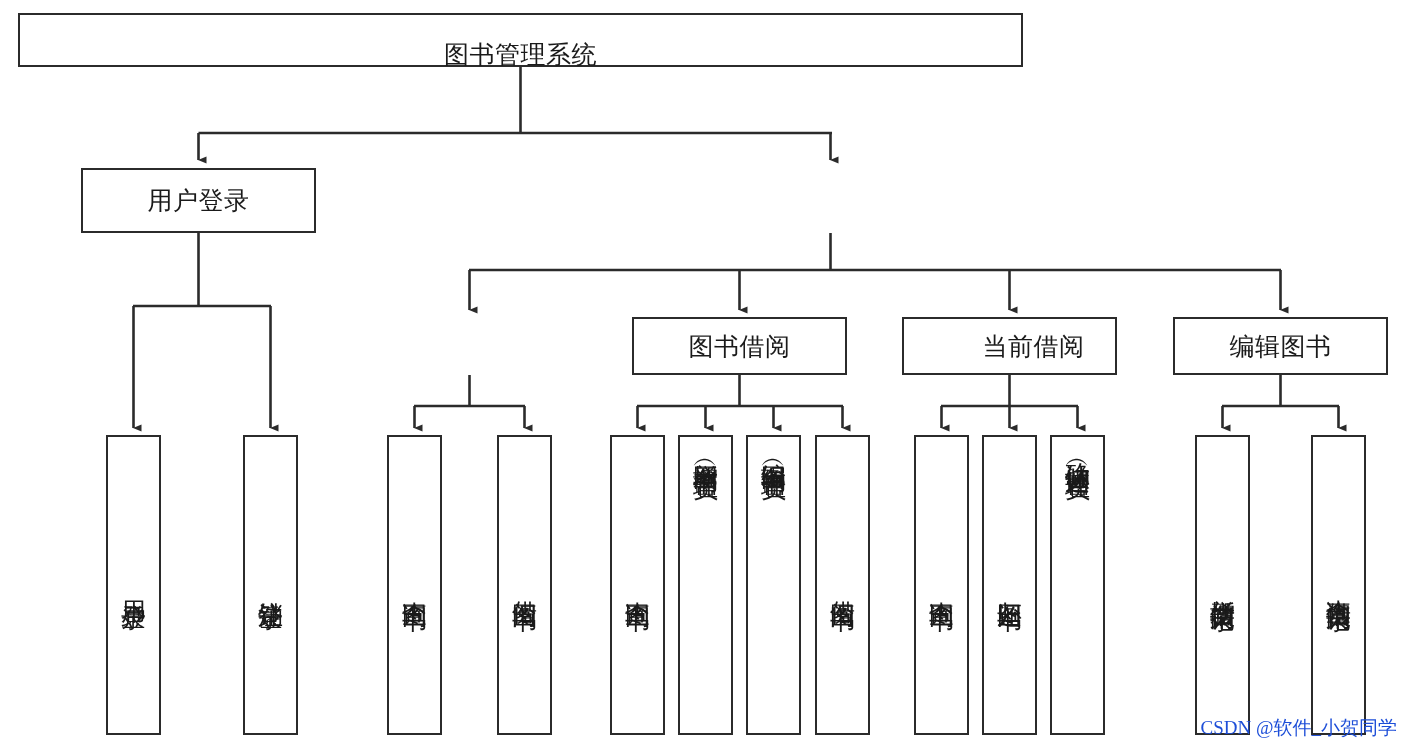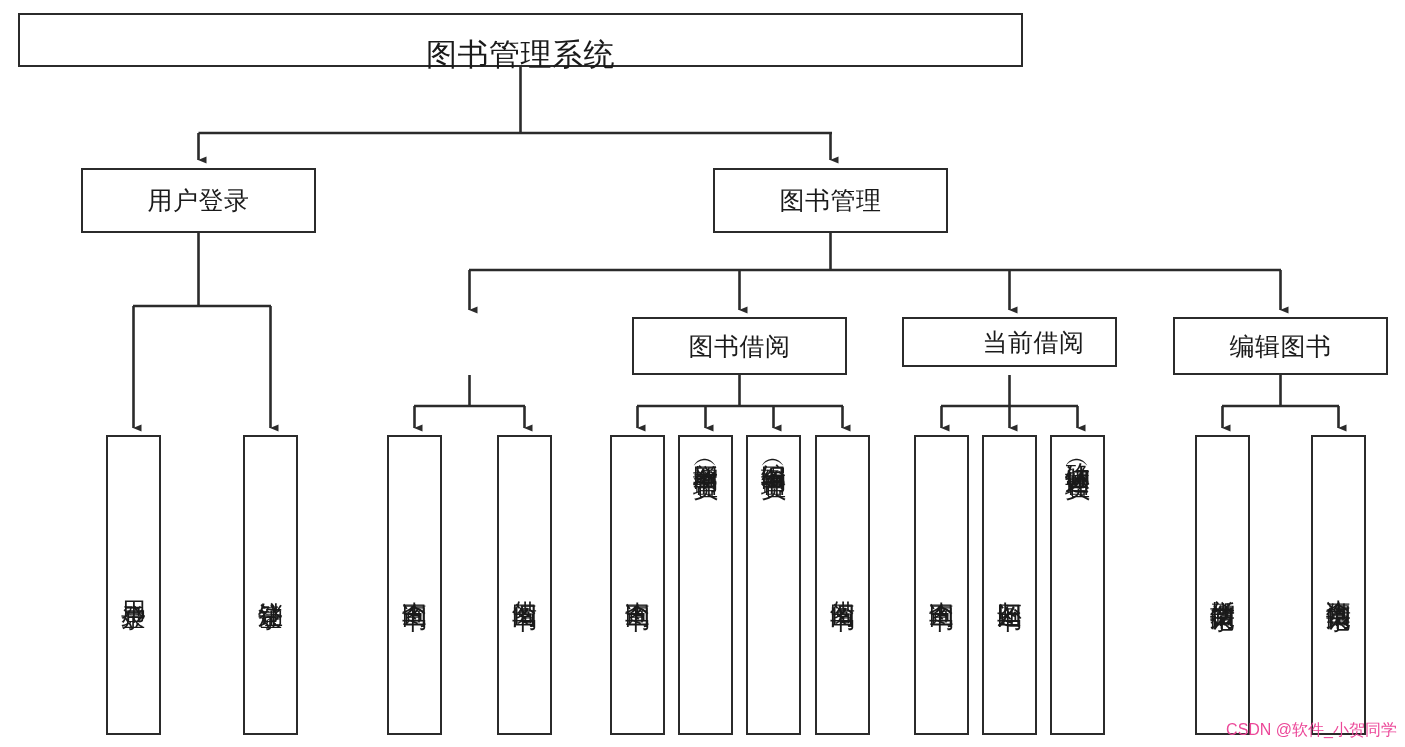--- a/index.html
+++ b/index.html
@@ -41,21 +41,21 @@
     white-space: nowrap;
     letter-spacing: 0.5px;
   }
   
   .node.horiz .node-label {
     font-size: 25px;
     line-height: 1;
   }
   
   .node.root .node-label {
-    font-size: 31px;
+    font-size: 25px;
     margin-top: 29px;
   }
   
   .node.vert {
     align-items: flex-start;
     justify-content: center;
     padding-top: 6px;
   }
   .node.vert .node-label {
     writing-mode: vertical-rl;
@@ -67,25 +67,25 @@
   }
   
   .node.vert.centered {
     align-items: center;
     padding-top: 0;
   }
   .watermark {
     position: absolute;
     right: 8px;
     bottom: 6px;
-    font-size: 16px;
-    color: #ec4899;
+    font-size: 19px;
+    color: #1d4ed8;
     z-index: 20;
     white-space: nowrap;
-    font-family: Liberation Sans, sans-serif;
+    font-family: Liberation Serif, serif;
   }
 </style>
 </head>
 <body>
 
 <div id="diagram-root">
 
   <svg class="edge-layer" viewBox="0 0 1405 747" xmlns="http://www.w3.org/2000/svg">
     <defs>
       <marker id="arrowhead" markerWidth="9" markerHeight="9" refX="4" refY="8" orient="auto" markerUnits="userSpaceOnUse">
@@ -138,30 +138,27 @@
   </svg>
 
   <div class="node horiz root" style="left:18px; top:13px; width:1005px; height:54px;">
     <span class="node-label">图书管理系统</span>
   </div>
 
   <div class="node horiz" style="left:81px; top:168px; width:235px; height:65px;">
     <span class="node-label">用户登录</span>
   </div>
 
-  <div class="node horiz" style="left:713px; top:168px; width:235px; height:65px;">
-    <span class="node-label">图书管理</span>
-  </div>
 
 
   <div class="node horiz" style="left:632px; top:317px; width:215px; height:58px;">
     <span class="node-label">图书借阅</span>
   </div>
 
-  <div class="node horiz" style="left:902px; top:317px; width:215px; height:50px;padding-left:48px;">
+  <div class="node horiz" style="left:902px; top:317px; width:215px; height:58px;padding-left:48px;">
     <span class="node-label">当前借阅</span>
   </div>
 
   <div class="node horiz" style="left:1173px; top:317px; width:215px; height:58px;">
     <span class="node-label">编辑图书</span>
   </div>
 
   <div class="node vert centered" style="left:106px; top:435px; width:55px; height:300px;">
     <span class="node-label">用户登录</span>
   </div>

